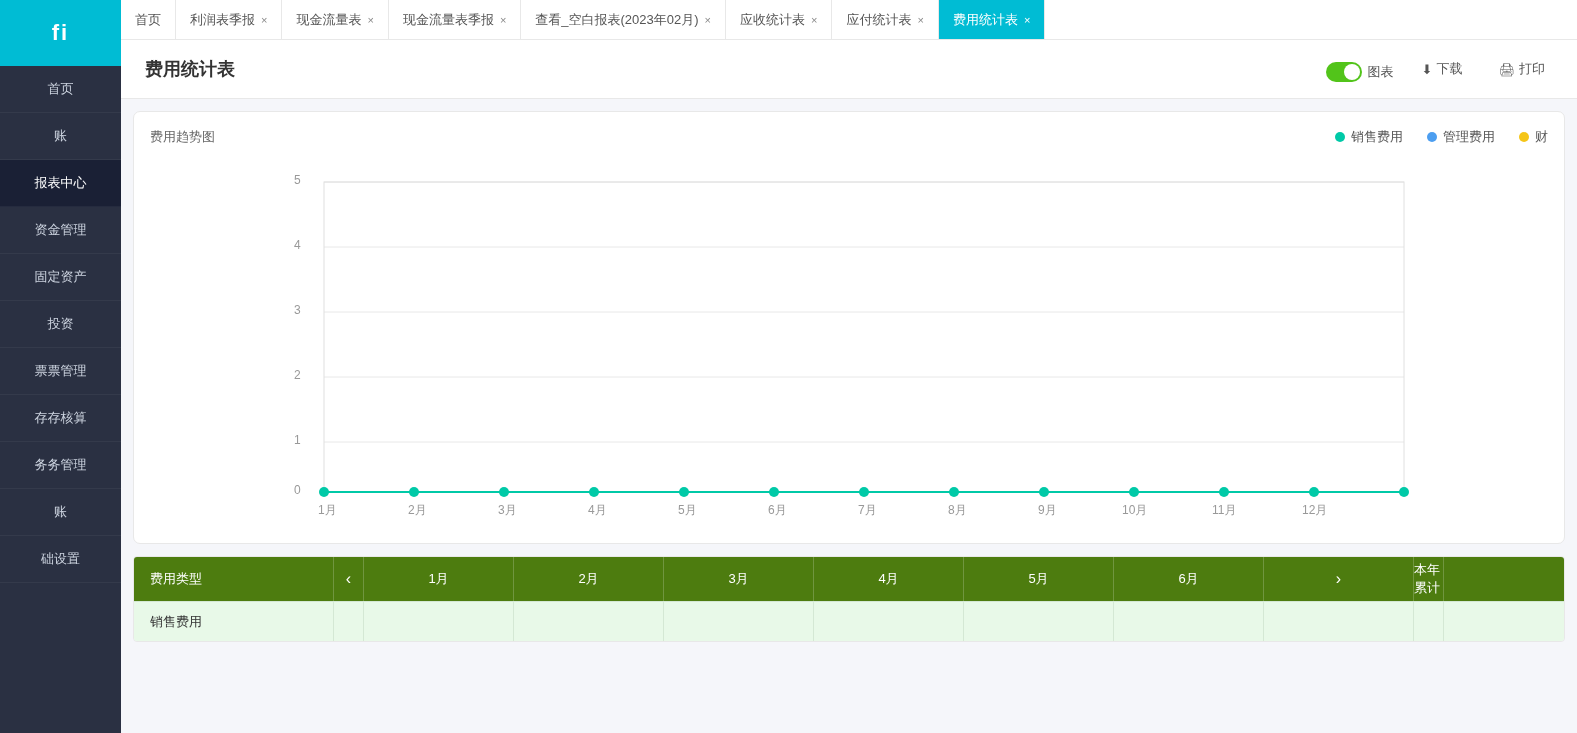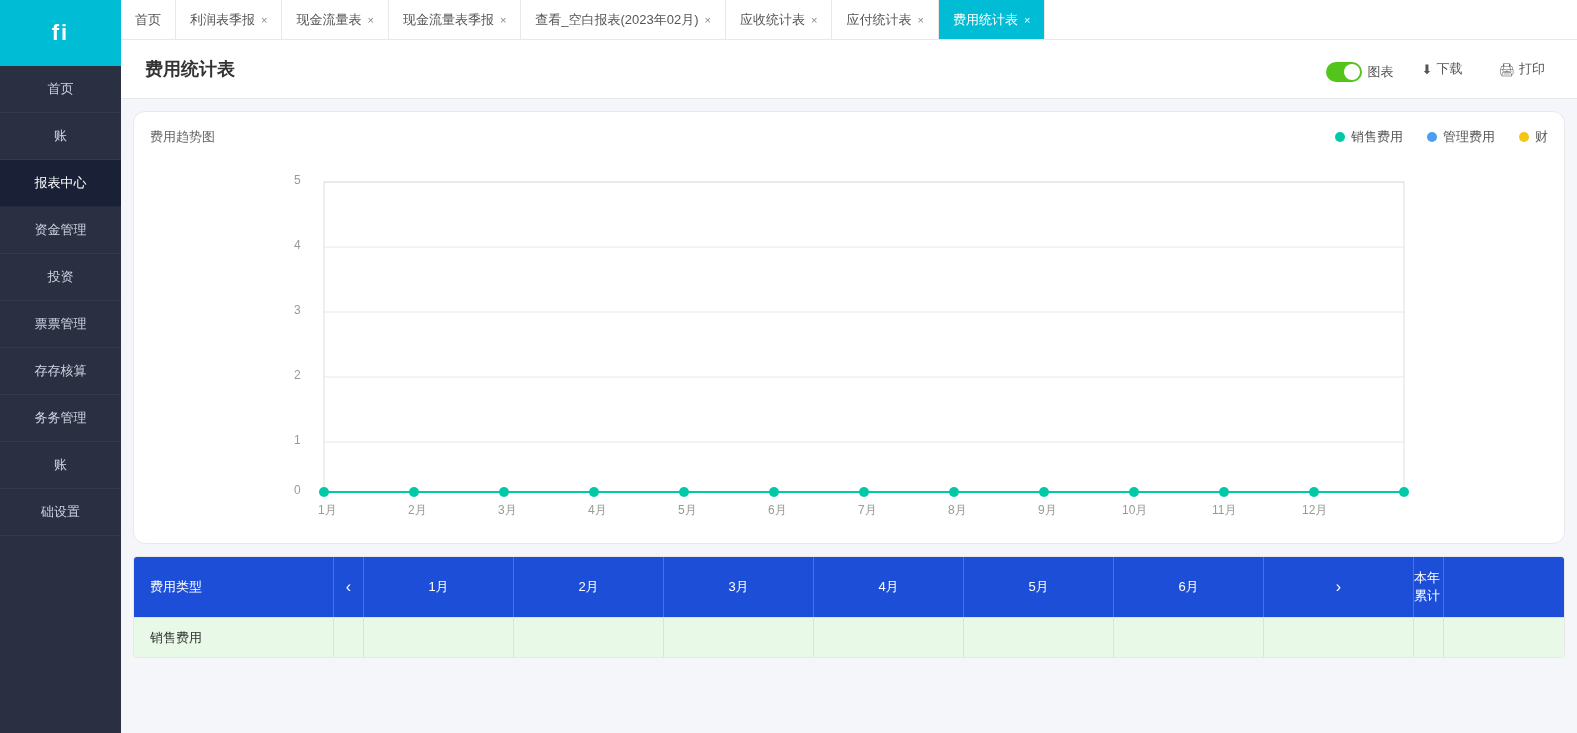--- a/index.html
+++ b/index.html
@@ -142,21 +142,21 @@
       color: #555;
       cursor: pointer;
       padding: 4px 8px;
       border-radius: 4px;
     }
 
     
     .chart-section {
       background: white;
       margin: 12px;
-      border-radius: 12px;
+      border-radius: 7px;
       padding: 16px;
       border: 1px solid #e8e8e8;
     }
     .chart-title {
       font-size: 13px;
       color: #666;
       margin-bottom: 8px;
     }
     .chart-legend {
       display: flex;
@@ -183,25 +183,25 @@
     }
 
     
     .table-section {
       margin: 0 12px 12px 12px;
       border-radius: 4px;
       overflow: hidden;
       border: 1px solid #e8e8e8;
     }
     .table-header {
-      background: #1d4ed8;
+      background: #4d7c0f;
       color: white;
       display: grid;
       grid-template-columns: 200px 30px repeat(7, 1fr) 30px 120px;
-      height: 60px;
+      height: 44px;
     }
     .table-header-cell {
       display: flex;
       align-items: center;
       justify-content: center;
       font-size: 13px;
       font-weight: 500;
       border-right: 1px solid rgba(255,255,255,0.2);
     }
     .table-header-cell.left-align { justify-content: flex-start; padding-left: 16px; }
@@ -232,20 +232,21 @@
   </style>
 </head>
 <body>
 
 <div class="sidebar">
   <div class="sidebar-logo">fi</div>
   <div class="sidebar-item">首页</div>
   <div class="sidebar-item">账</div>
   <div class="sidebar-item active">报表中心</div>
   <div class="sidebar-item">资金管理</div>
+  <div class="sidebar-item">固定资产</div>
   <div class="sidebar-item">投资</div>
   <div class="sidebar-item">票票管理</div>
   <div class="sidebar-item">存存核算</div>
   <div class="sidebar-item">务务管理</div>
   <div class="sidebar-item">账</div>
   <div class="sidebar-item">础设置</div>
 </div>
 
 <div class="main">
 

